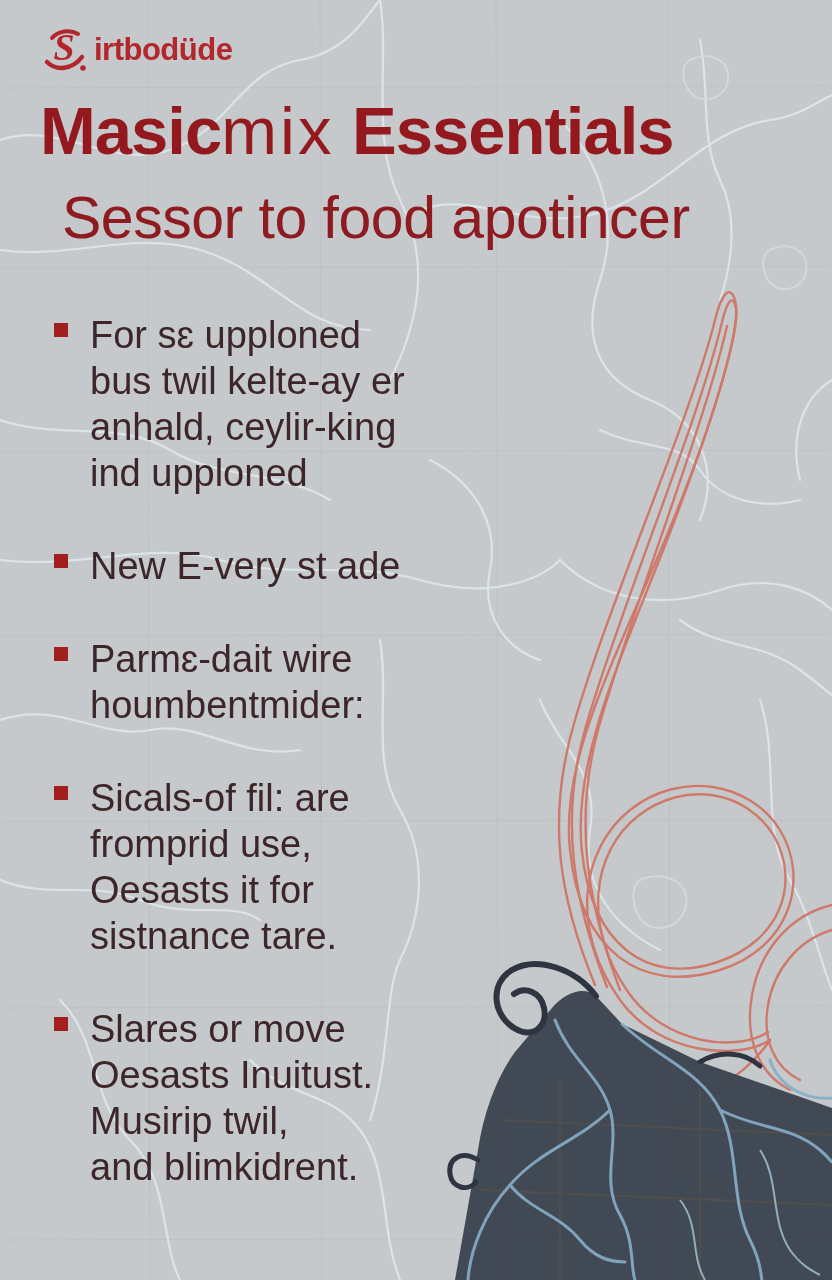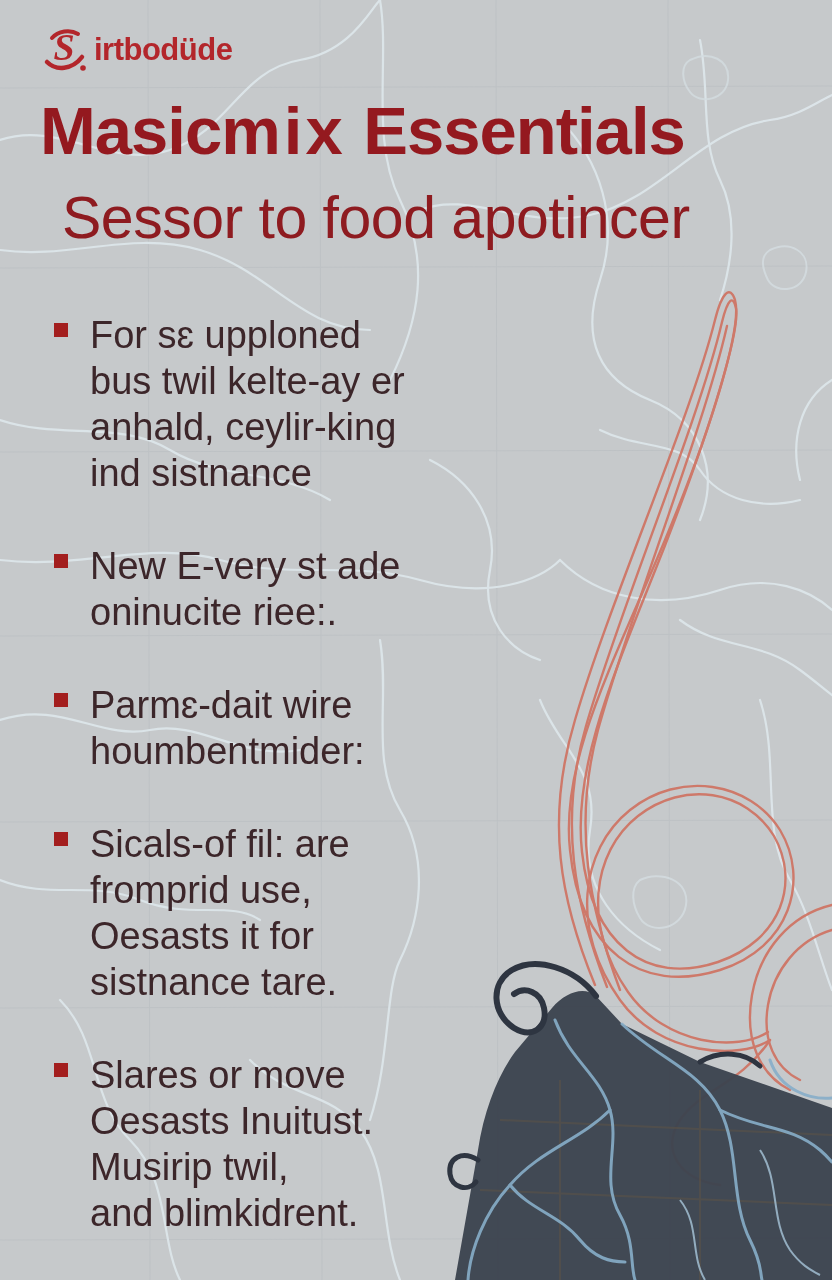--- a/index.html
+++ b/index.html
@@ -25,21 +25,21 @@
   }
 
   .title{
     position:absolute;left:40px;top:96px;width:760px;
     color:#94191f;
     font-size:67px;line-height:1.05;
     letter-spacing:-1px;
     white-space:nowrap;
   }
   .title .t-bold{font-weight:bold;text-align:right;}
-  .title .t-light{font-weight:bold;letter-spacing:3px;}
+  .title .t-light{font-weight:normal;letter-spacing:3px;}
 
   .subtitle{
     position:absolute;left:40px;top:186px;width:780px;
     color:#8e1b20;
     font-size:59px;font-weight:normal;line-height:1.1;
     letter-spacing:-0.5px;
     white-space:nowrap;
     margin-left:22px;
   }
 
@@ -167,27 +167,26 @@
 
     <div class="subtitle">Sessor to food apotincer</div>
 
     <div class="bullets">
 
       <div class="bullet-item">
         <span class="bullet-marker"></span>
         <div class="bullet-line">For sɛ upploned</div>
         <div class="bullet-line">bus twil kelte-ay er</div>
         <div class="bullet-line">anhald, ceylir-king</div>
-        <div class="bullet-line">ind sistnance</div>
+        <div class="bullet-line">ind upploned</div>
       </div>
 
       <div class="bullet-item">
         <span class="bullet-marker"></span>
         <div class="bullet-line">New E-very st ade</div>
-        <div class="bullet-line">oninucite riee:.</div>
       </div>
 
       <div class="bullet-item">
         <span class="bullet-marker"></span>
         <div class="bullet-line">Parmɛ-dait wire</div>
         <div class="bullet-line">houmbentmider:</div>
       </div>
 
       <div class="bullet-item">
         <span class="bullet-marker"></span>

